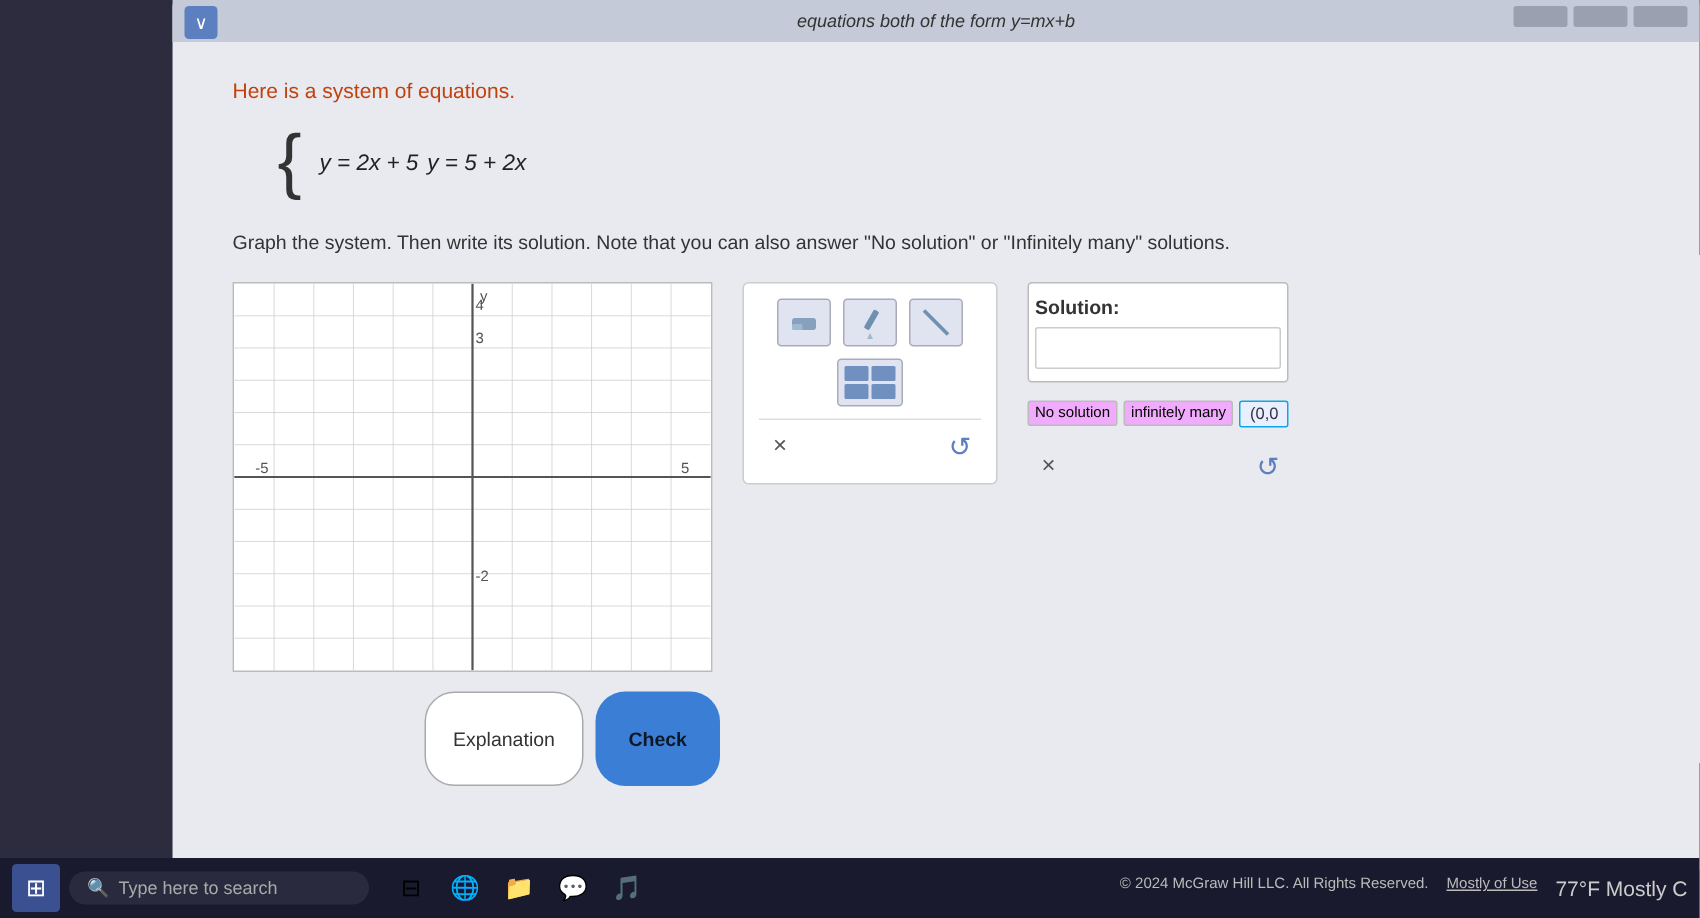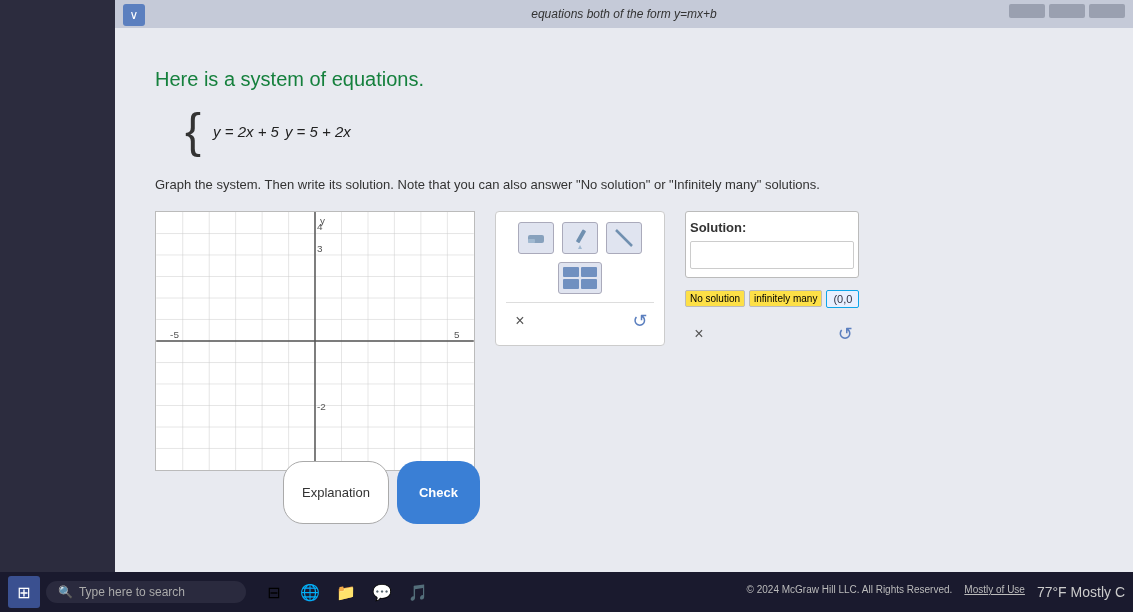--- a/index.html
+++ b/index.html
@@ -78,24 +78,23 @@
       cursor: pointer;
     }
 
     
     .content-body {
       padding: 24px 40px;
       position: relative;
     }
 
     .intro-text {
-      font-size: 20px;
-      color: #15803d;
+      font-size: 14px;
+      color: #c2410c;
       margin-bottom: 16px;
-      margin-top: 16px;
     }
 
     
     .equation-system {
       display: flex;
       align-items: center;
       margin-bottom: 20px;
       margin-left: 30px;
     }
 
@@ -242,21 +241,21 @@
 
     .solution-input {
       width: 100%;
       min-height: 28px;
       border: 1px solid #ccc;
       border-radius: 2px;
       background: white;
     }
 
     .alt-btn {
-      background: #fde047;
+      background: #f0abfc;
       border: 1px solid #bbb;
       border-radius: 2px;
       padding: 2px 4px;
       font-size: 10px;
       cursor: pointer;
       white-space: nowrap;
     }
 
     .solution-coords {
       background: #e8f0ff;
@@ -291,21 +290,21 @@
       color: #333;
       cursor: pointer;
     }
 
     .check-btn {
       background: #3a7fd5;
       border: none;
       border-radius: 20px;
       padding: 24px 22px;
       font-size: 13px;
-      color: #ffffff;
+      color: #0f172a;
       cursor: pointer;
       font-weight: bold;
     }
 
     
     .taskbar {
       position: absolute;
       left: 0; bottom: 0;
       width: 1133px; height: 40px;
       background: #1a1a2e;

